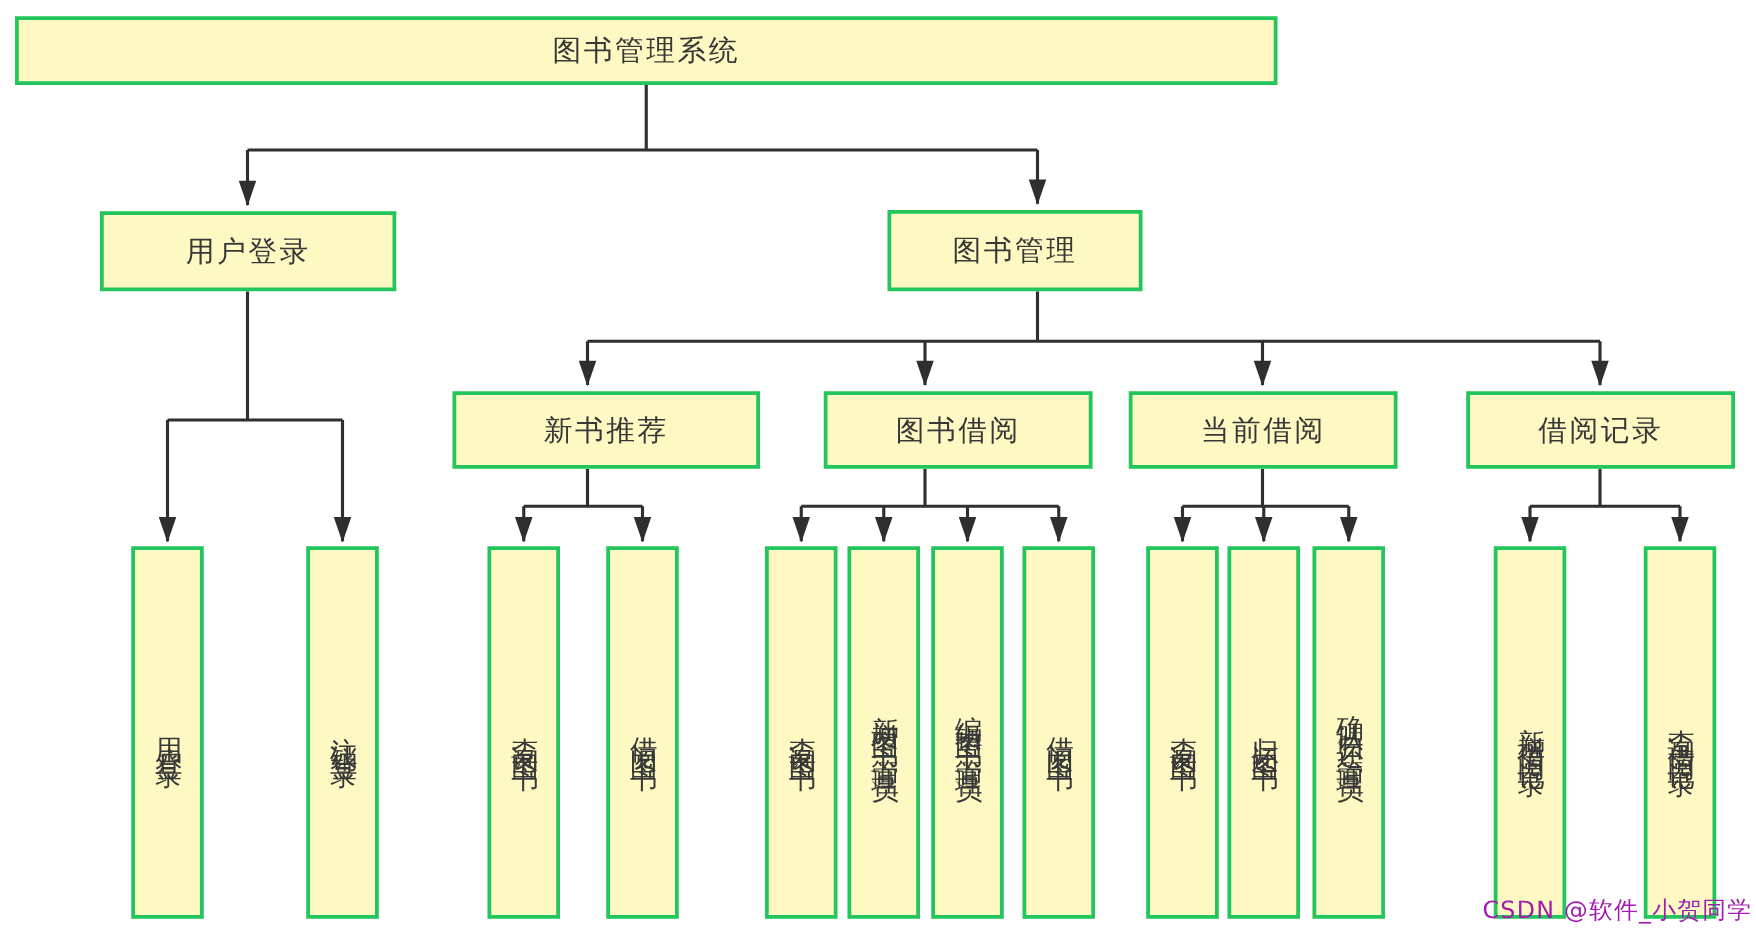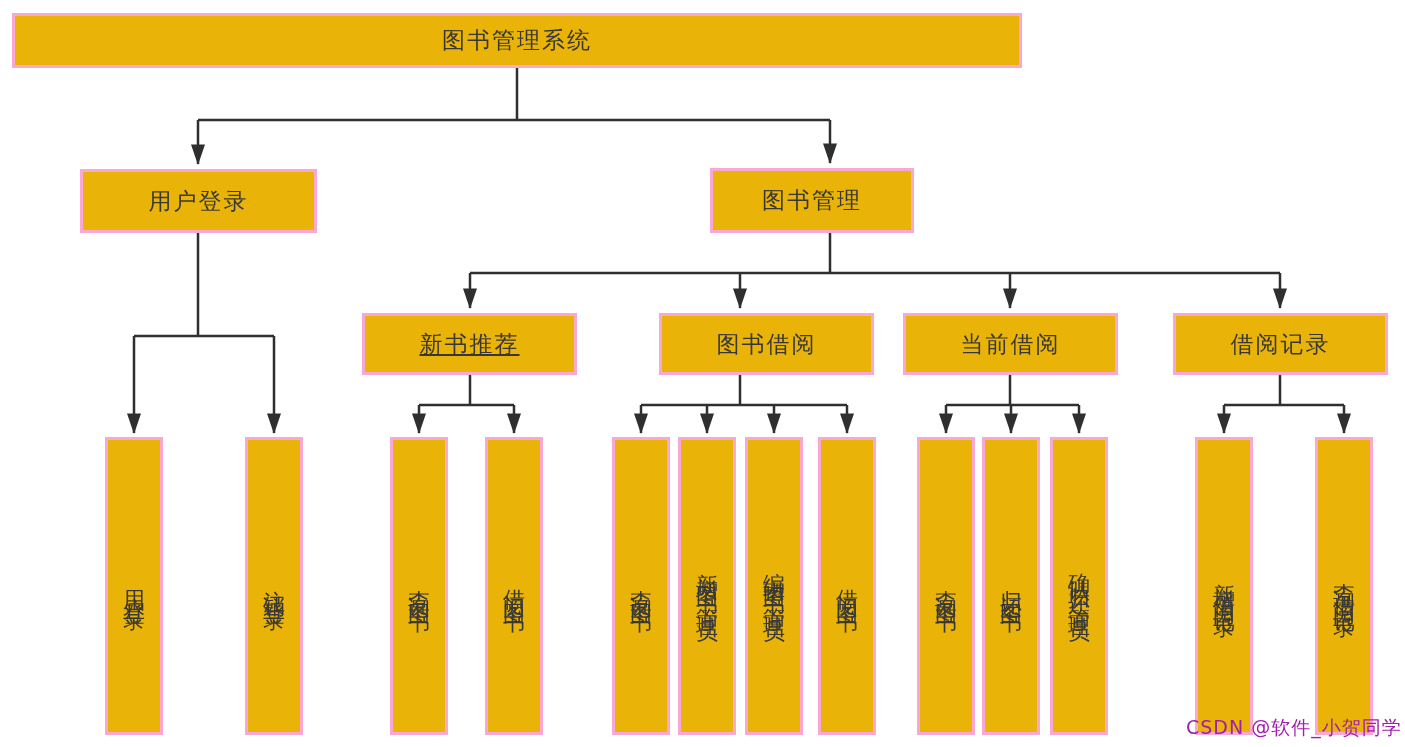--- a/index.html
+++ b/index.html
@@ -2,21 +2,21 @@
 <html><head>
 <meta charset="utf-8">
 <style>
   html,body{margin:0;padding:0;background:#ffffff;}
   .stage{
     position:relative;width:1405px;height:747px;background:#ffffff;overflow:hidden;
     font-family:"DejaVu Sans","Liberation Sans",sans-serif;
   }
   svg.connectors{position:absolute;left:0;top:0;width:1405px;height:747px;}
   .node{
-    position:absolute;box-sizing:border-box;border:3px solid #f9a8d4;background:#eab308;
+    position:absolute;box-sizing:border-box;border:3px solid #22c55e;background:#fef9c3;
     display:flex;align-items:center;justify-content:center;color:#383838;
   }
   .node.h{font-size:23px;letter-spacing:2px;white-space:nowrap;}
   .node.v{
     writing-mode:vertical-rl;text-orientation:mixed;
     font-size:22px;letter-spacing:7px;line-height:1;
   }
   .watermark{
     position:absolute;left:1186px;top:715px;z-index:9;
     font-size:19px;letter-spacing:1px;color:#a21caf;white-space:nowrap;
@@ -68,21 +68,21 @@
       <line x1="1224" y1="405" x2="1224" y2="433" marker-end="url(#arrow)"></line>
       <line x1="1344" y1="405" x2="1344" y2="433" marker-end="url(#arrow)"></line>
     </g>
   </svg>
 
   <div class="node h" style="left:12px;top:13px;width:1010px;height:55px;">图书管理系统</div>
 
   <div class="node h" style="left:80px;top:169px;width:237px;height:64px;">用户登录</div>
   <div class="node h" style="left:710px;top:168px;width:204px;height:65px;">图书管理</div>
 
-  <div class="node h" style="left:362px;top:313px;width:215px;height:62px;text-decoration:underline;">新书推荐</div>
+  <div class="node h" style="left:362px;top:313px;width:246px;height:62px;">新书推荐</div>
   <div class="node h" style="left:659px;top:313px;width:215px;height:62px;">图书借阅</div>
   <div class="node h" style="left:903px;top:313px;width:215px;height:62px;">当前借阅</div>
   <div class="node h" style="left:1173px;top:313px;width:215px;height:62px;">借阅记录</div>
 
   <div class="node v" style="left:105px;top:437px;width:58px;height:298px;">用户登录</div>
   <div class="node v" style="left:245px;top:437px;width:58px;height:298px;">注销登录</div>
 
   <div class="node v" style="left:390px;top:437px;width:58px;height:298px;">查询图书</div>
   <div class="node v" style="left:485px;top:437px;width:58px;height:298px;">借阅图书</div>
 

